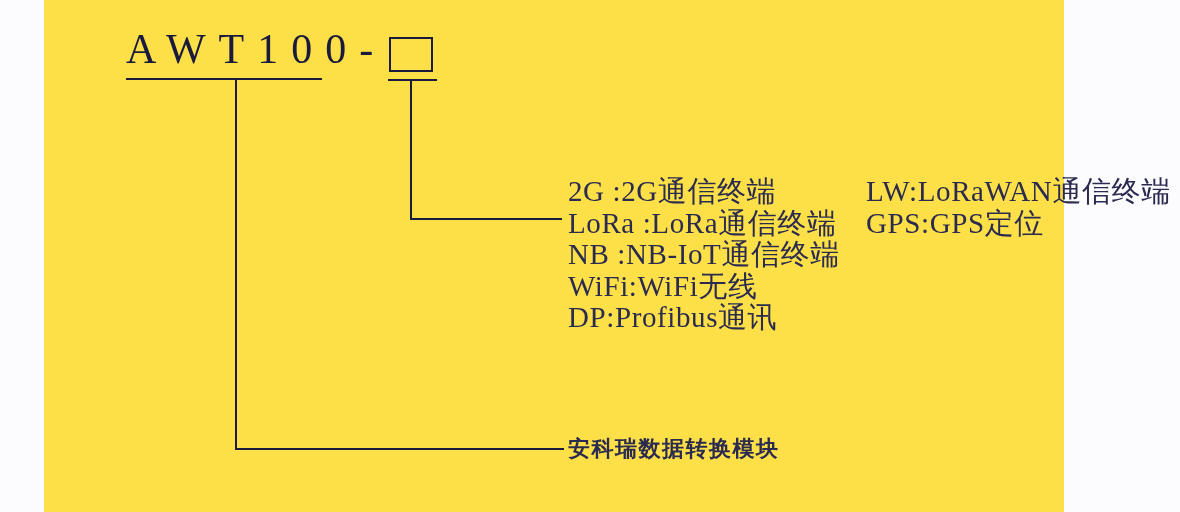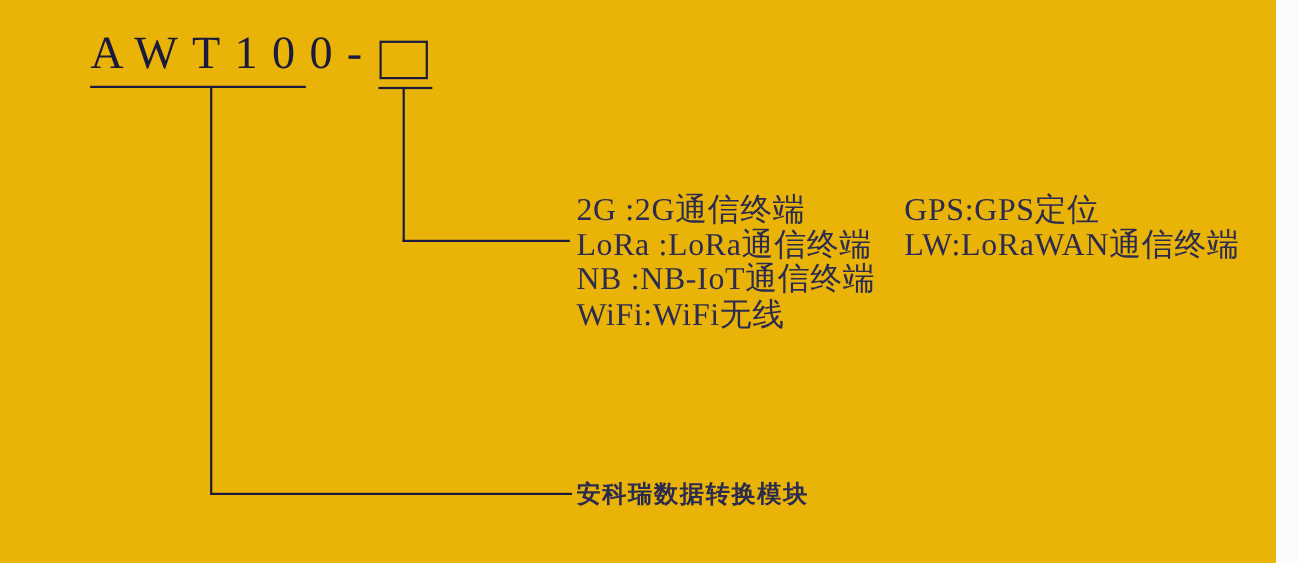--- a/index.html
+++ b/index.html
@@ -9,23 +9,24 @@
   body {
     width: 1180px;
     height: 512px;
     background: #fcfcfe;
     font-family: "Liberation Serif", serif;
     overflow: hidden;
   }
 
   .diagram {
     position: relative;
-    width: 1160px;
+    width: 1020px;
     height: 512px;
-    background: #eab308;
+    background: #fde047;
+    margin-left: 44px;
   }
 
   
   .model-code {
     position: absolute;
     left: 82px;
     top: 24px;
     font-family: "Liberation Serif", serif;
     font-size: 42px;
     letter-spacing: 13px;
@@ -139,22 +140,23 @@
   <div class="ln ln-v stem-main"></div>
   <div class="ln ln-h leader-bottom"></div>
   <div class="ln ln-v stem-box"></div>
   <div class="ln ln-h leader-options"></div>
 
   <div class="opt-col opt-col-left">
     <div class="opt-line">2G :2G通信终端</div>
     <div class="opt-line">LoRa :LoRa通信终端</div>
     <div class="opt-line">NB :NB-IoT通信终端</div>
     <div class="opt-line">WiFi:WiFi无线</div>
+    <div class="opt-line">DP:Profibus通讯</div>
   </div>
 
   <div class="opt-col opt-col-right">
+    <div class="opt-line">LW:LoRaWAN通信终端</div>
     <div class="opt-line">GPS:GPS定位</div>
-    <div class="opt-line">LW:LoRaWAN通信终端</div>
   </div>
 
   <div class="bottom-label">安科瑞数据转换模块</div>
 
 </div>
 
 </body></html>

